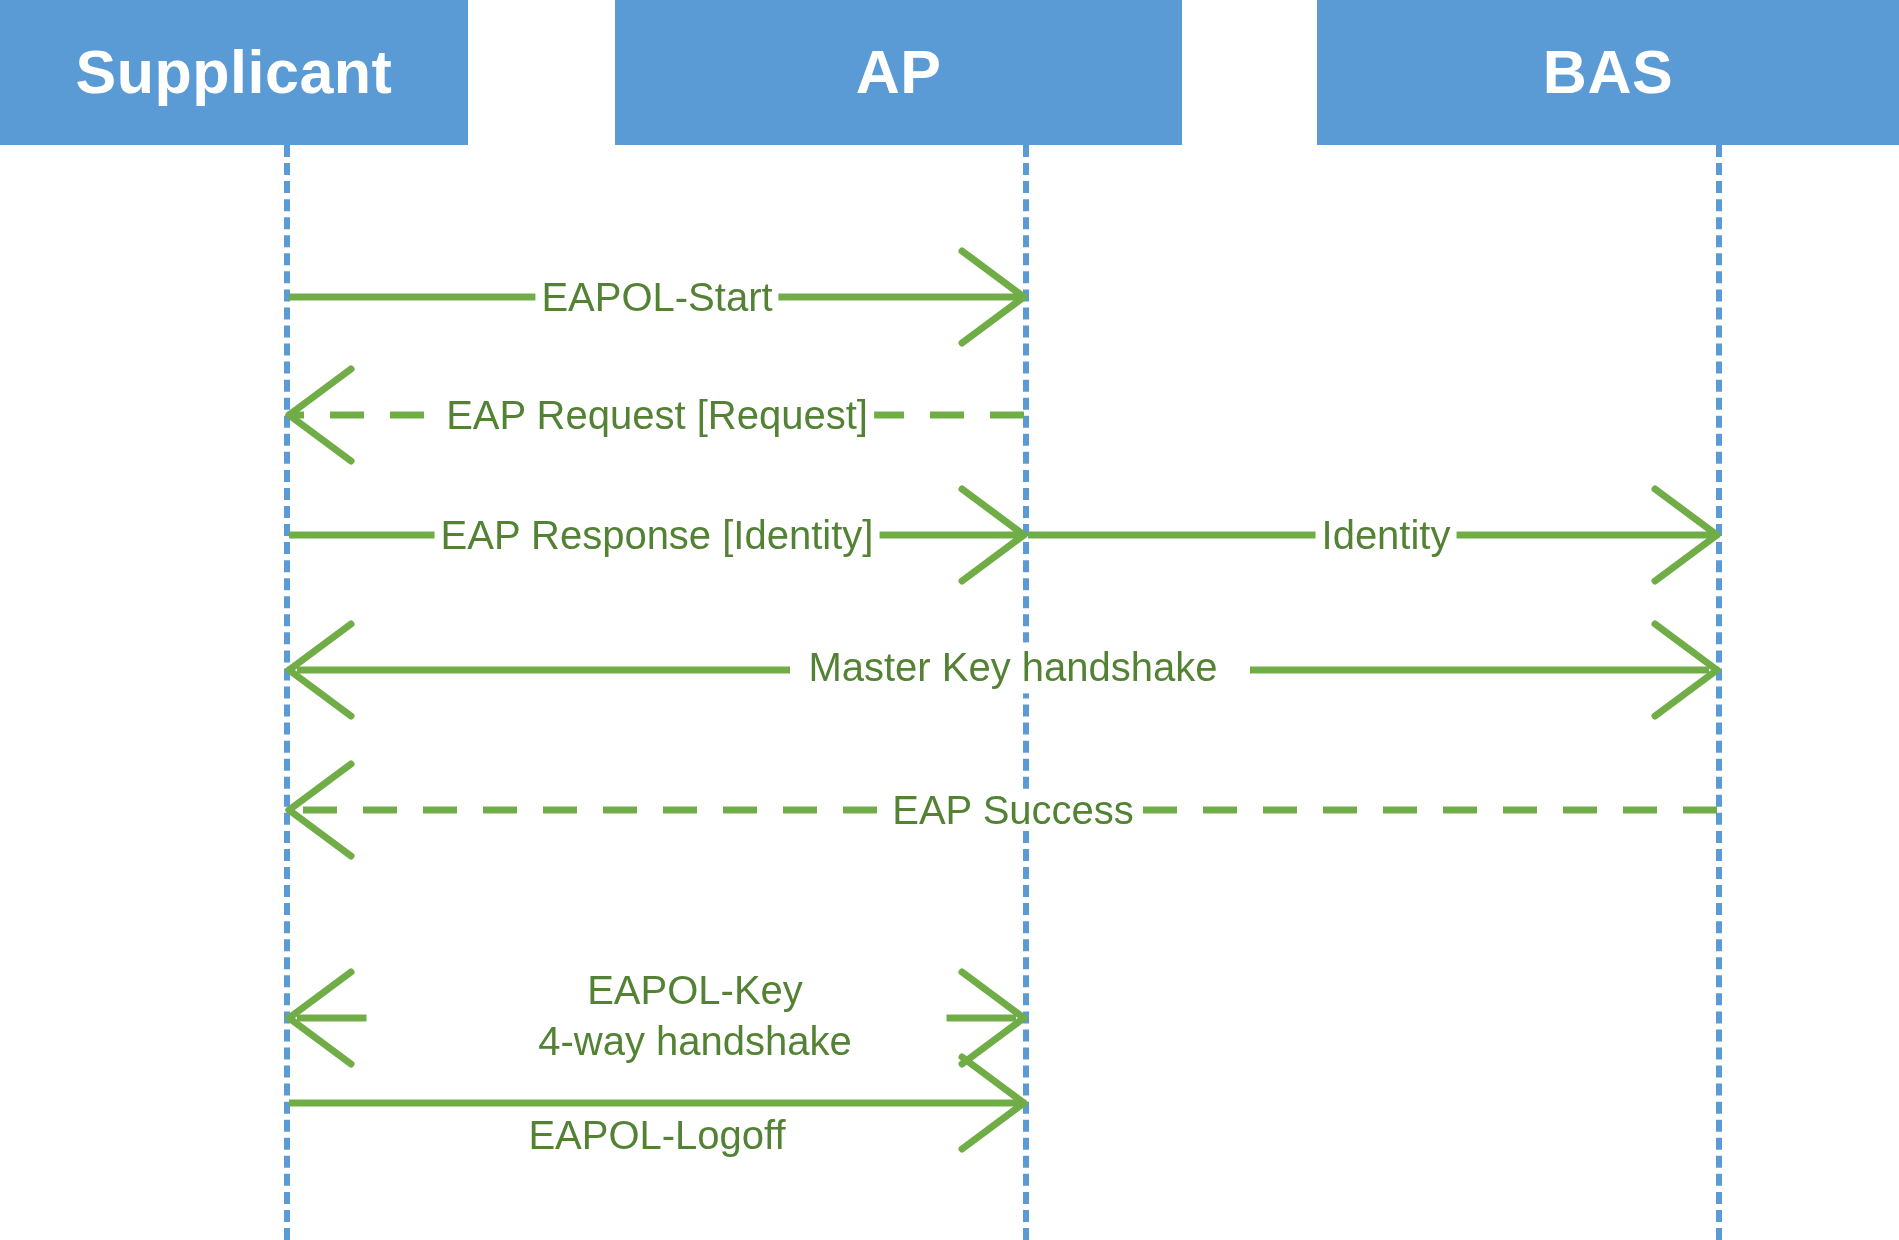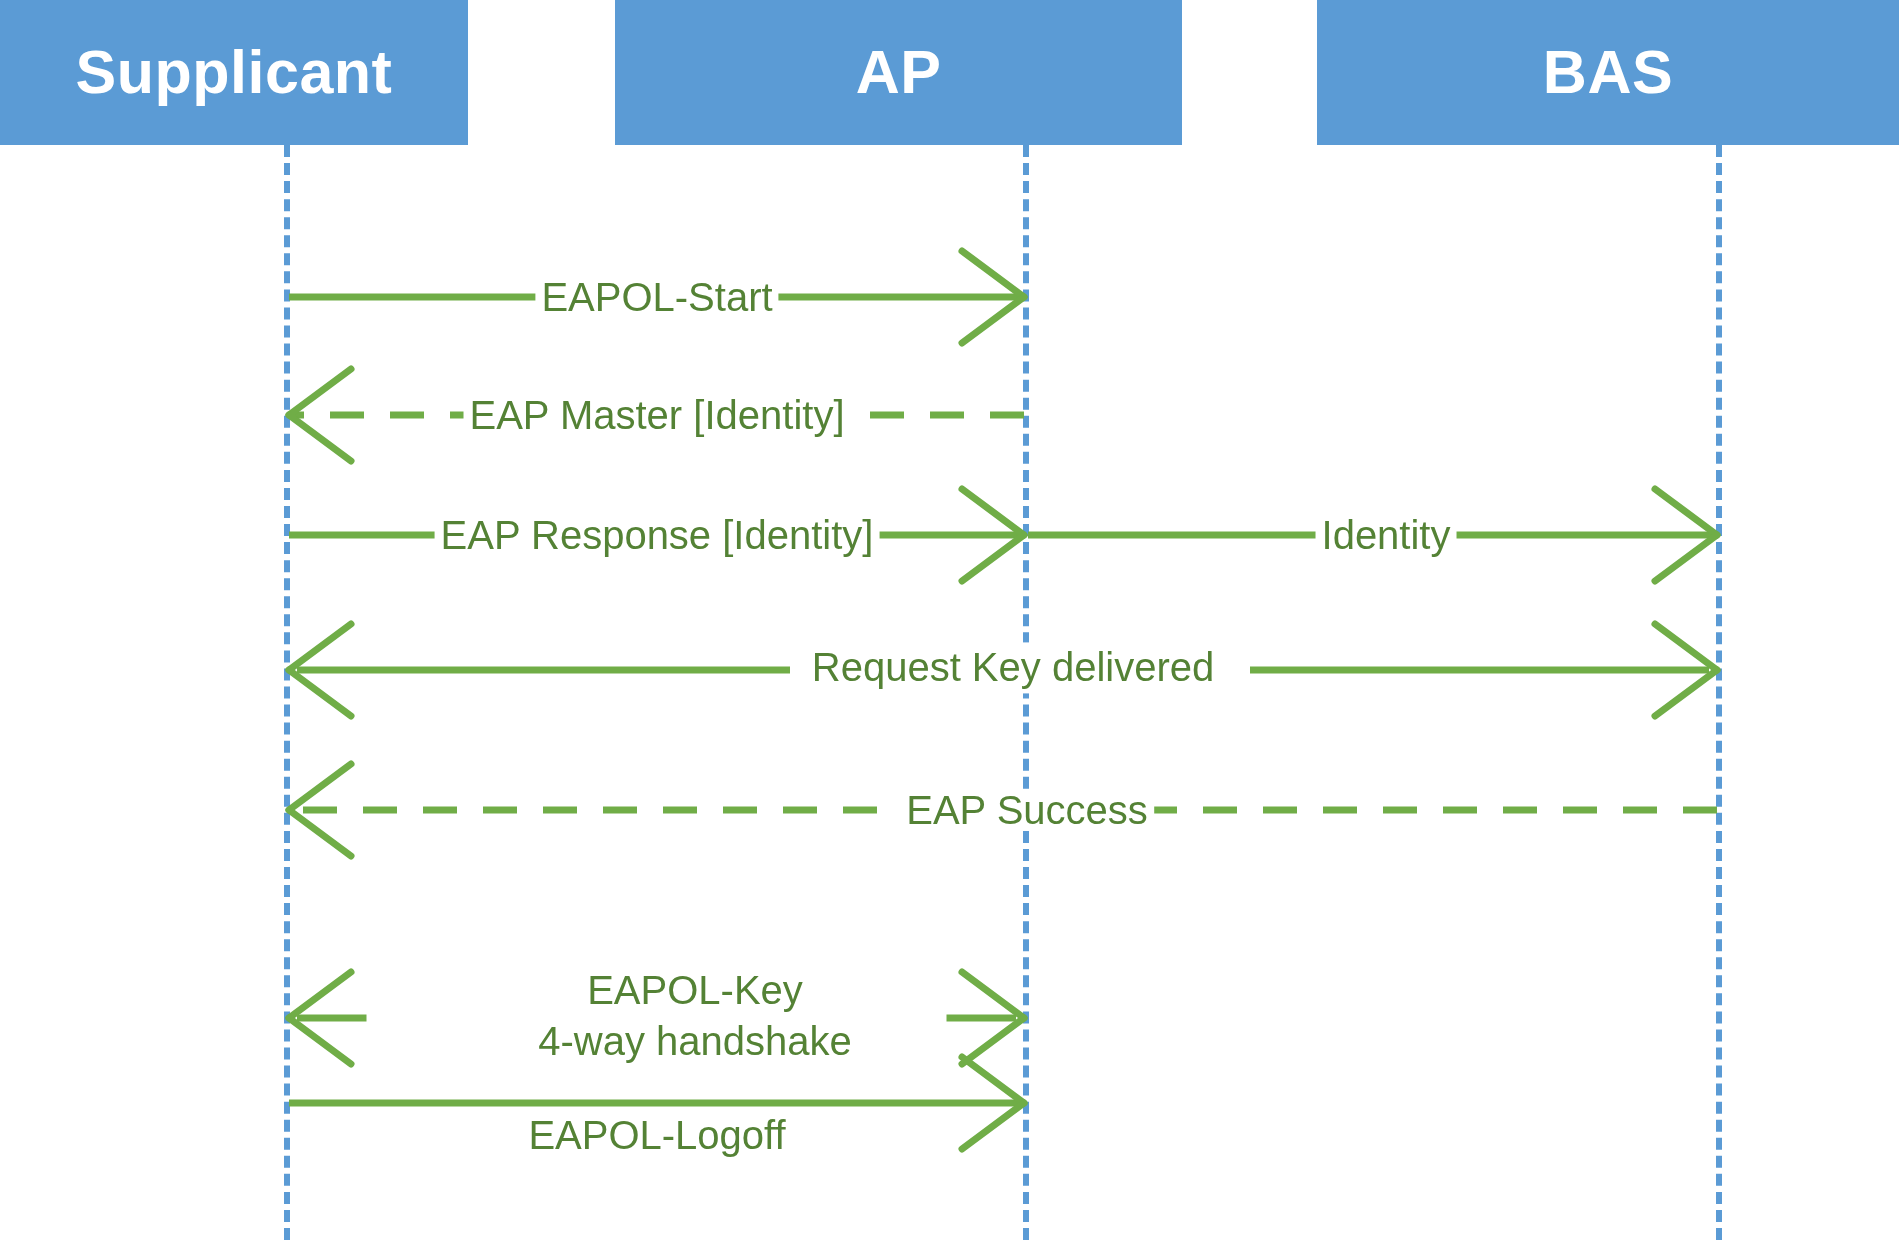--- a/index.html
+++ b/index.html
@@ -145,27 +145,27 @@
       </g>
       <line x1="289" y1="1103" x2="1024" y2="1103" stroke="#70AD47" stroke-width="7" stroke-linecap="butt"></line>
       <g>
         <line x1="962" y1="1057" x2="1024" y2="1103" stroke="#70AD47" stroke-width="7" stroke-linecap="round"></line>
         <line x1="962" y1="1149" x2="1024" y2="1103" stroke="#70AD47" stroke-width="7" stroke-linecap="round"></line>
       </g>
     </svg>
 
   <div id="labels-layer">
       <div class="msg-label" style="left: 657px; top: 297px; color: rgb(84, 130, 53);">EAPOL-Start</div>
-      <div class="msg-label" style="left: 657px; top: 415px; color: rgb(84, 130, 53);">EAP Master [Identity]</div>
+      <div class="msg-label" style="left: 657px; top: 415px; color: rgb(84, 130, 53);">EAP Request [Request]</div>
       <div class="msg-label" style="left: 657px; top: 535px; color: rgb(84, 130, 53);">EAP Response [Identity]</div>
       <div class="msg-label" style="left: 1386px; top: 535px; color: rgb(84, 130, 53);">Identity</div>
       <div class="msg-label two-line" style="left: 1013px; top: 668px; color: rgb(84, 130, 53);">
-        <span class="line">Request Key delivered</span>
+        <span class="line">Master Key handshake</span>
       </div>
-      <div class="msg-label" style="left: 1013px; top: 810px; color: rgb(84, 130, 53); margin-left: 14px;">EAP Success</div>
+      <div class="msg-label" style="left: 1013px; top: 810px; color: rgb(84, 130, 53);">EAP Success</div>
       <div class="msg-label two-line" style="left: 695px; top: 1016px; color: rgb(84, 130, 53);">
         <span class="line">EAPOL-Key</span>
         <span class="line">4-way handshake</span>
       </div>
       <div class="msg-label" style="left: 657px; top: 1103px; color: rgb(84, 130, 53); margin-top: 32px;">EAPOL-Logoff</div>
     </div>
 
 </div>
 
 </body></html>

